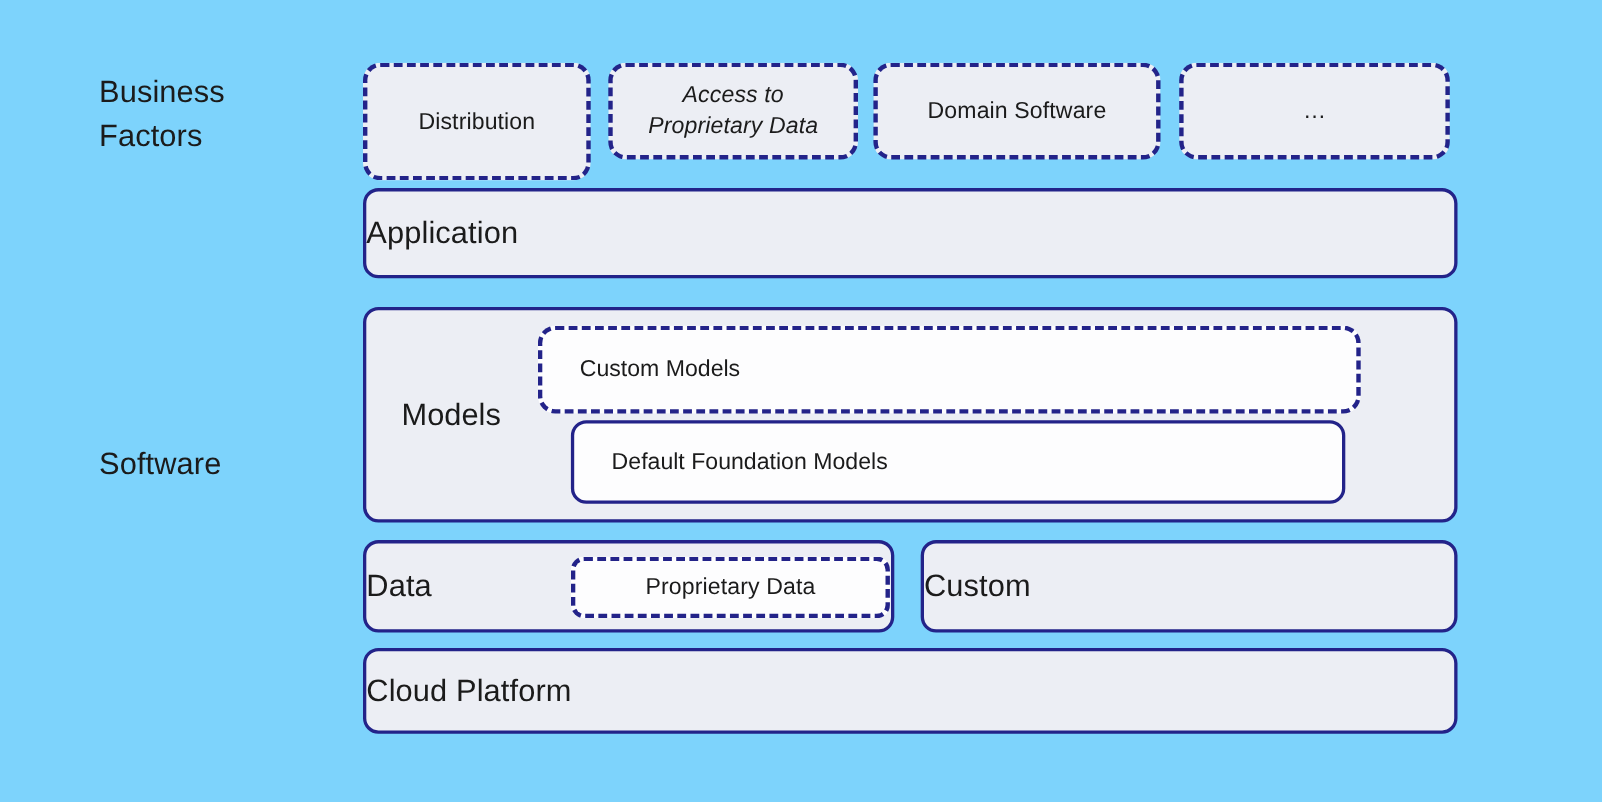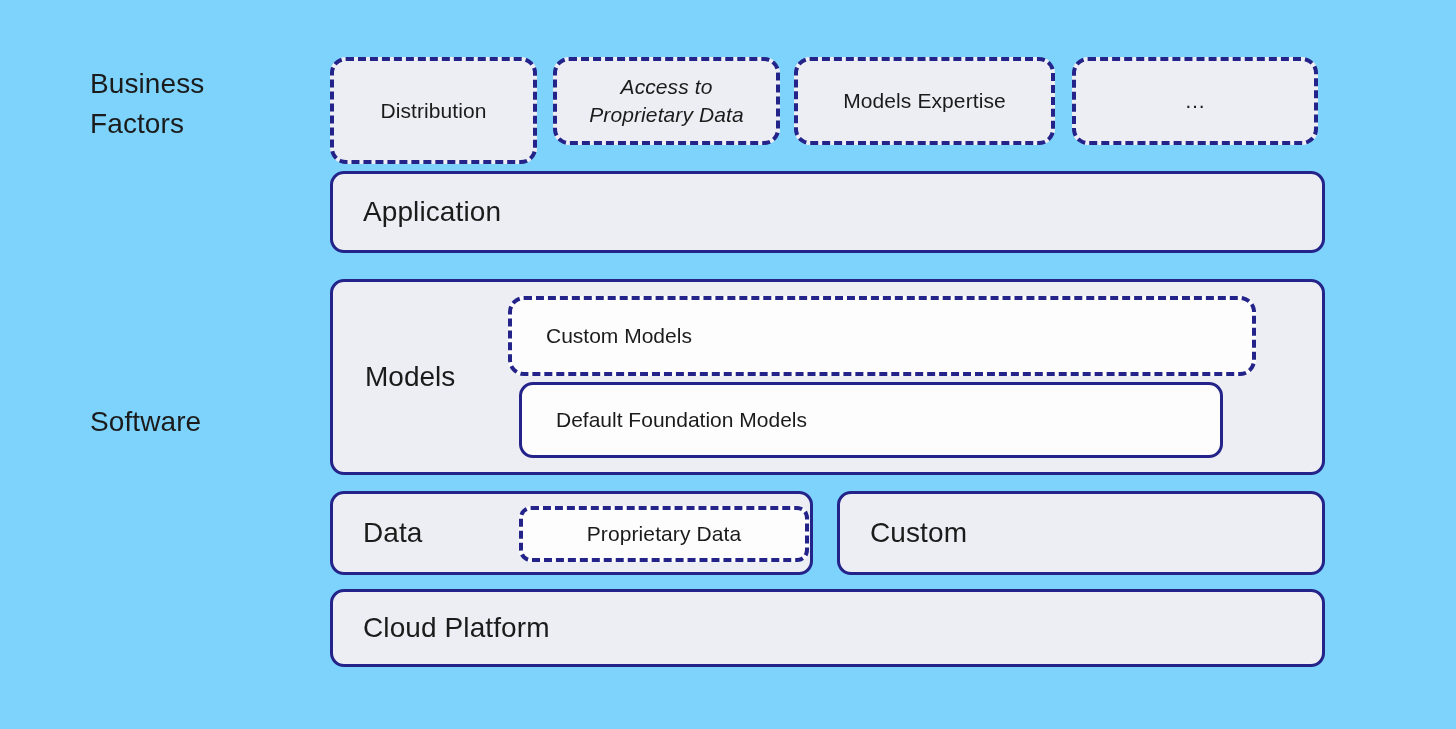--- a/index.html
+++ b/index.html
@@ -50,21 +50,20 @@
     border-radius: 16px;
   }
   .box.white {
     background: #fdfdfe;
   }
 
   .box-title {
     font-size: 28px;
     line-height: 32px;
     color: #1b1b1b;
-    padding-left: 30px;
     letter-spacing: 0.1px;
   }
   .box-title.centered {
     width: 100%;
     text-align: center;
     padding-left: 0;
   }
   .box-title.small {
     font-size: 21px;
     line-height: 26px;
@@ -98,21 +97,21 @@
   #box-models { left: 330px; top: 279px; width: 995px; height: 196px; }
   #box-models .models-word {
     position: absolute;
     left: 32px;
     top: 50%;
     transform: translateY(-50%);
     font-size: 28px;
     line-height: 32px;
   }
   #box-custom-models {
-    left: 508px; top: 296px; width: 748px; height: 80px;
+    left: 489px; top: 296px; width: 748px; height: 80px;
   }
   #box-default-foundation-models {
     left: 519px; top: 382px; width: 704px; height: 76px;
   }
 
   
   #box-data  { left: 330px; top: 491px; width: 483px; height: 84px; }
   #box-mlops { left: 837px; top: 491px; width: 488px; height: 84px; }
   #box-proprietary-data {
     left: 519px; top: 506px; width: 290px; height: 56px;
@@ -135,21 +134,21 @@
   <div class="box dashed" id="box-distribution">
     <span class="box-title centered small">Distribution</span>
   </div>
 
   <div class="box dashed" id="box-access-data">
     <span class="box-title multiline">Access to
 Proprietary Data</span>
   </div>
 
   <div class="box dashed" id="box-domain-expertise">
-    <span class="box-title centered small">Models Expertise</span>
+    <span class="box-title centered small">Domain Software</span>
   </div>
 
   <div class="box dashed" id="box-ellipsis">
     <span class="box-title centered small">…</span>
   </div>
 
   <div class="box" id="box-application">
     <span class="box-title">Application</span>
   </div>
 

